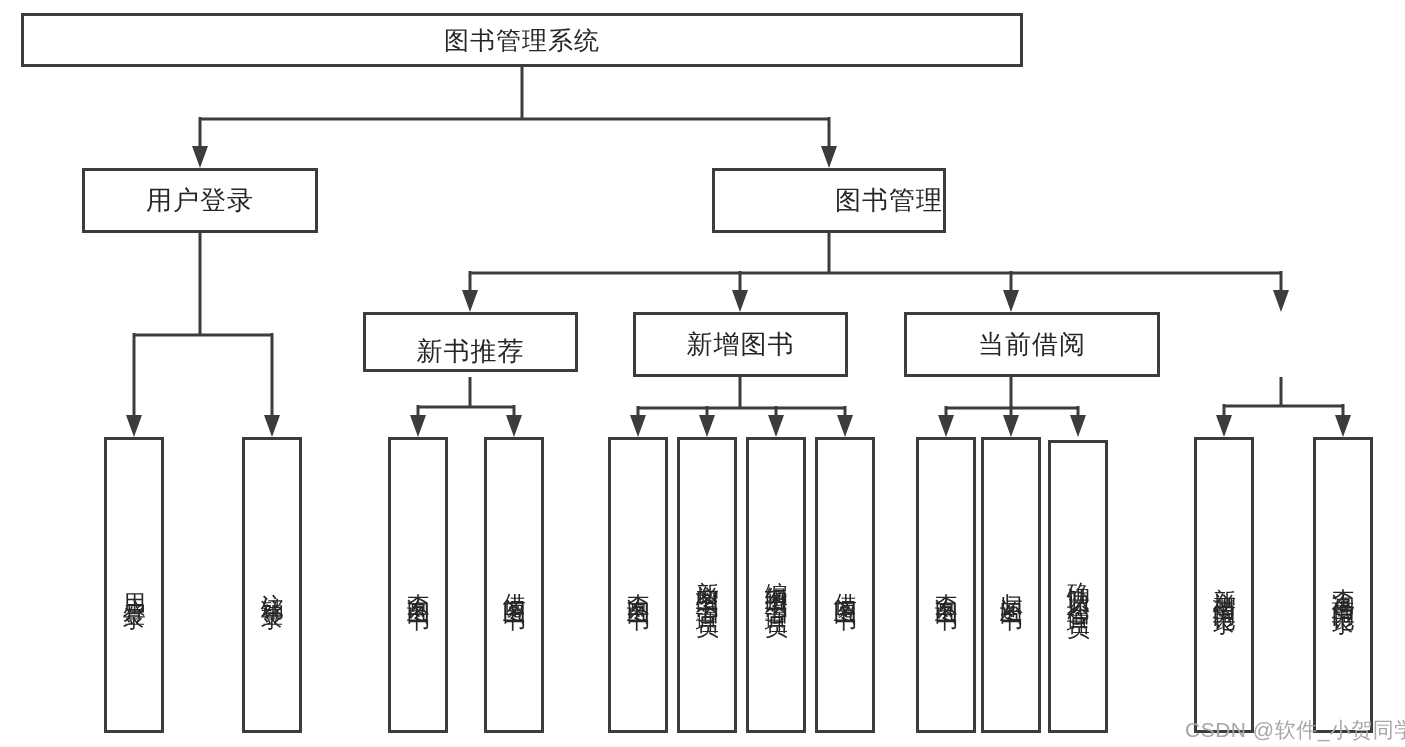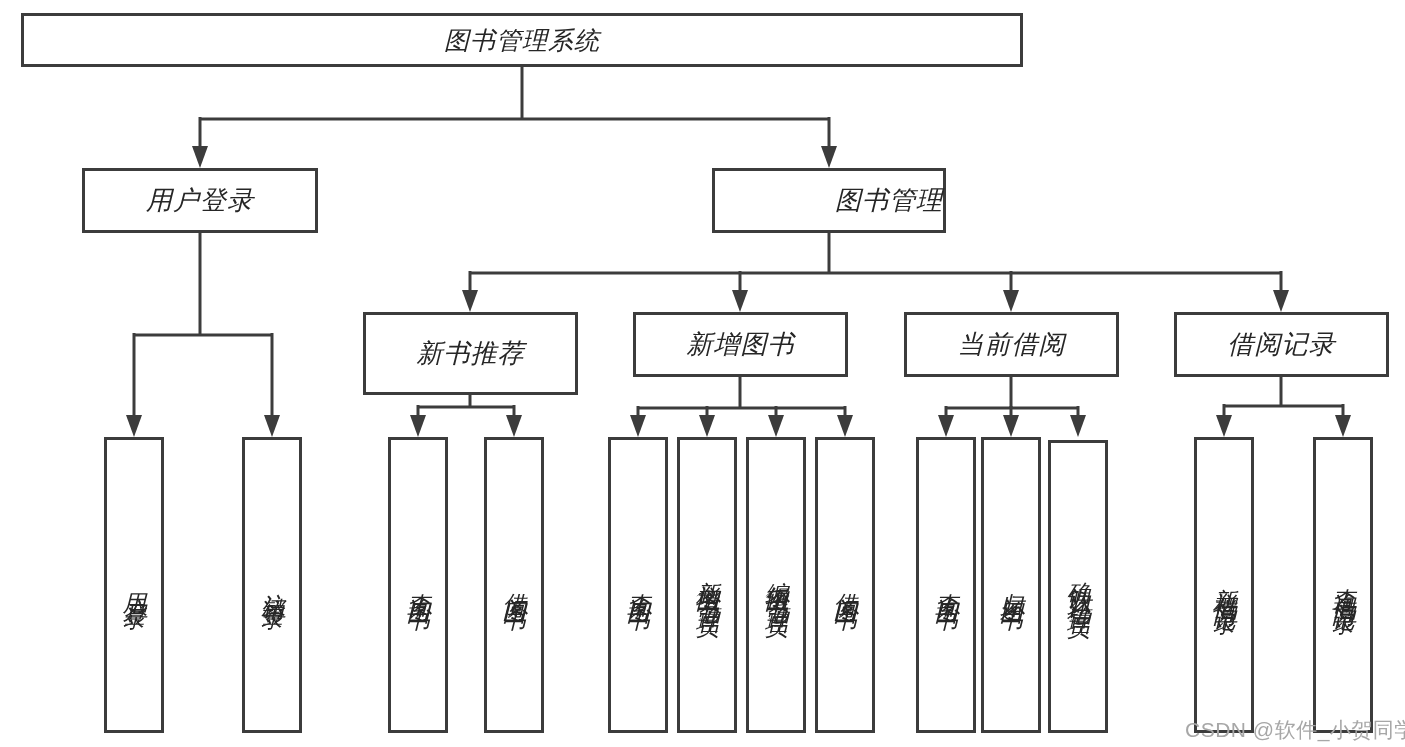--- a/index.html
+++ b/index.html
@@ -14,21 +14,20 @@
   .wires line{stroke:#3c3c3c;stroke-width:3;}
   .wires polygon{fill:#3c3c3c;stroke:none;}
   .box{
     position:absolute;
     box-sizing:border-box;
     border:3px solid #3c3c3c;
     background:#ffffff;
     display:flex;align-items:center;justify-content:center;
     color:#262626;
     z-index:1;
-    font-style:italic;
   }
   .hlabel{font-size:26px;letter-spacing:1px;white-space:nowrap;}
   .root-label{font-size:25px;letter-spacing:1px;white-space:nowrap;}
   .leaf span{
     writing-mode:vertical-rl;
     text-orientation:mixed;
     font-size:23px;
     letter-spacing:5px;
     line-height:1.1;
   }
@@ -127,31 +126,28 @@
     <span class="root-label">图书管理系统</span>
   </div>
 
   <div class="box" style="left:82px;top:168px;width:236px;height:65px;">
     <span class="hlabel">用户登录</span>
   </div>
   <div class="box" style="left:712px;top:168px;width:234px;height:65px;justify-content:flex-end;">
     <span class="hlabel">图书管理</span>
   </div>
 
-  <div class="box" style="left:363px;top:312px;width:215px;height:83px;">
+  <div class="box" style="left:363px;top:312px;width:215px;height:60px;align-items:flex-end;">
     <span class="hlabel">新书推荐</span>
   </div>
   <div class="box" style="left:633px;top:312px;width:215px;height:65px;">
     <span class="hlabel">新增图书</span>
   </div>
-  <div class="box" style="left:904px;top:312px;width:215px;height:65px;">
+  <div class="box" style="left:904px;top:312px;width:256px;height:65px;">
     <span class="hlabel">当前借阅</span>
-  </div>
-  <div class="box" style="left:1174px;top:312px;width:215px;height:65px;">
-    <span class="hlabel">借阅记录</span>
   </div>
 
   <div class="box leaf" style="left:104px;top:437px;width:60px;height:296px;">
     <span>用户登录</span>
   </div>
   <div class="box leaf" style="left:242px;top:437px;width:60px;height:296px;">
     <span>注销登录</span>
   </div>
   <div class="box leaf" style="left:388px;top:437px;width:60px;height:296px;">
     <span>查询图书</span>

